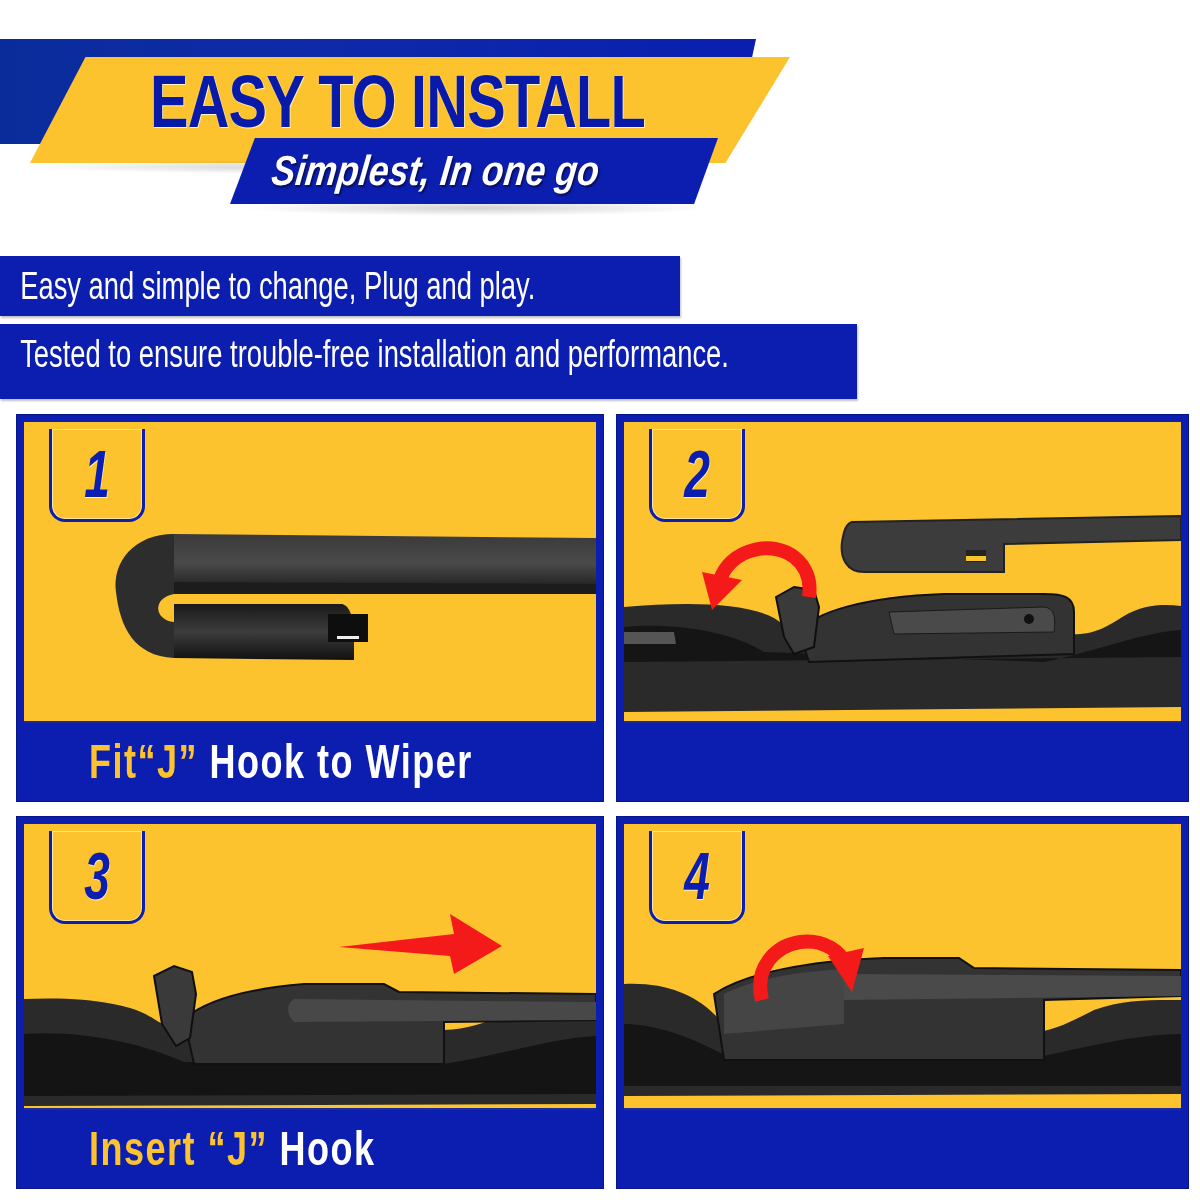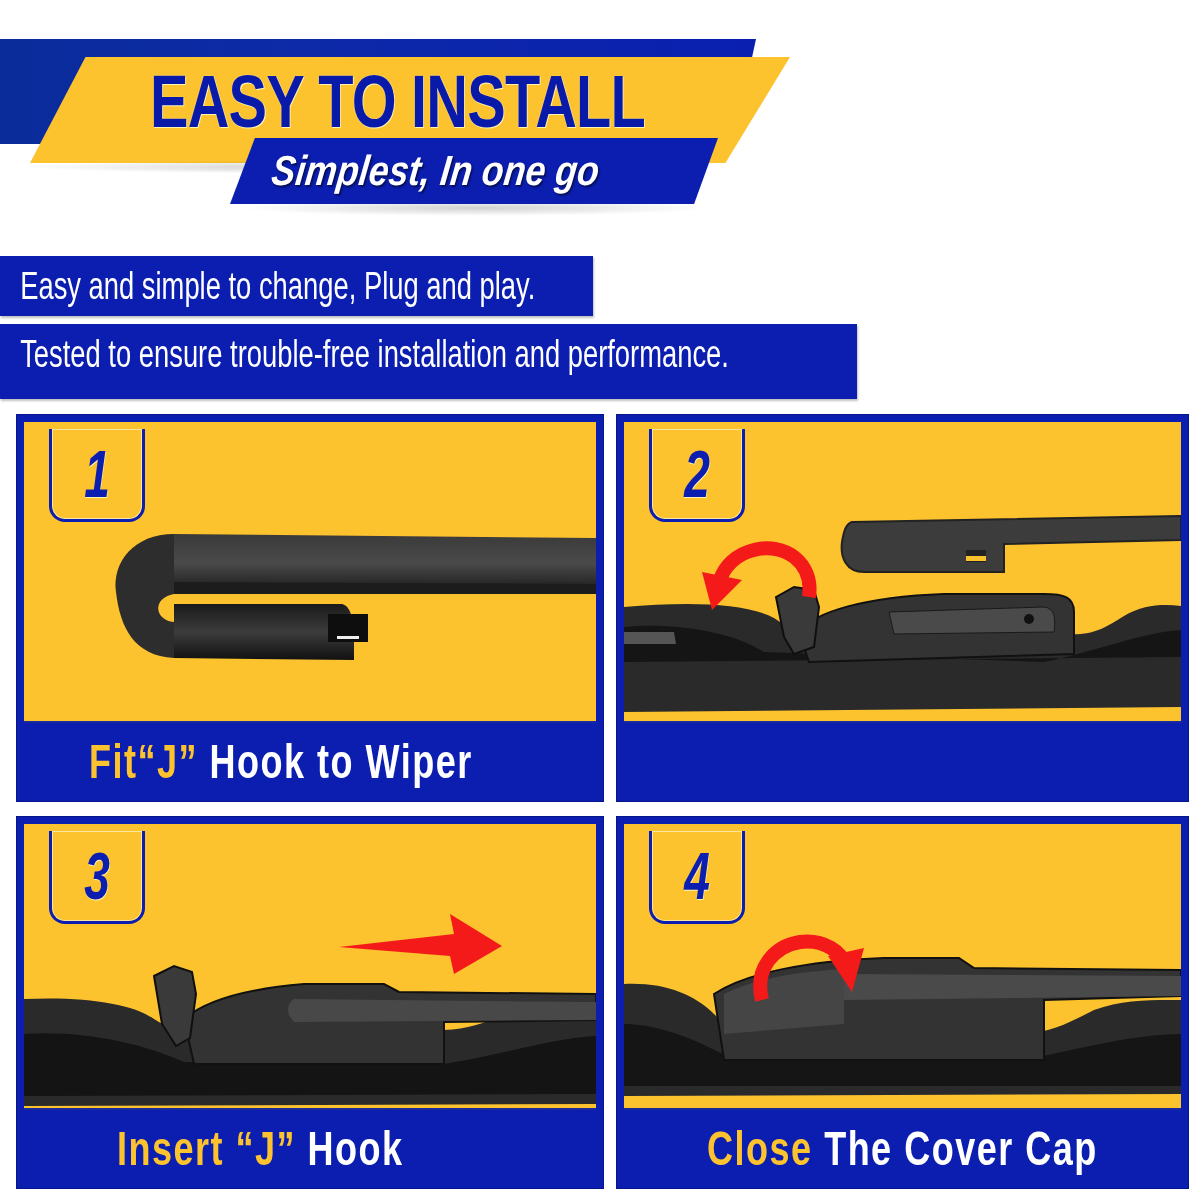--- a/index.html
+++ b/index.html
@@ -50,21 +50,21 @@
   
   .strip {
     position:absolute; left:0; background:#0b1eb0; color:#ffffff;
     box-shadow:1px 2px 2px rgba(0,0,0,.25);
   }
   .strip span {
     display:block; font-size:38px; line-height:1; white-space:nowrap;
     transform:scaleX(0.72); transform-origin:left center;
     padding-left:28px;
   }
-  .strip-1 { top:256px; width:593px; height:60px; }
+  .strip-1 { top:256px; width:680px; height:60px; }
   .strip-1 span { padding-top:11px; }
   .strip-2 { top:324px; width:857px; height:75px; }
   .strip-2 span { padding-top:11px; }
 
   
   .panel {
     position:absolute; background:#0b1eb0; border:1px solid #06158a;
   }
   .panel-1 { left:16px;  top:414px; width:586px; height:386px; }
   .panel-2 { left:616px; top:414px; width:571px; height:386px; }
@@ -90,21 +90,21 @@
   .panel .caption {
     position:absolute; left:0; right:0; bottom:10px; height:58px;
     text-align:center; font-weight:bold; font-size:48px; line-height:58px;
     letter-spacing:2px; white-space:nowrap;
   }
   .caption .inner { display:inline-block; transform:scaleX(0.75); transform-origin:center; }
   .caption .hl { color:#fdc32f; }
   .caption .wt { color:#ffffff; }
   .panel-1 .caption { text-align:left; }
   .panel-1 .caption .inner { transform-origin:left center; margin-left:72px; }
-  .panel-3 .caption { text-align:left;margin-left:28px; }
+  .panel-3 .caption { text-align:left; }
   .panel-3 .caption .inner { transform-origin:left center; margin-left:72px; }
 
   svg { position:absolute; left:0; top:0; }
 </style>
 </head>
 <body>
 
 <div>
   <div class="banner-blue"></div>
   <div class="banner-yellow"></div>
@@ -218,16 +218,13 @@
       <path d="M100 170 C130 155 170 148 220 145 L220 200 L100 210 Z" fill="#454545"></path>
       <path d="M220 150 L557 152 L557 172 L220 176 Z" fill="#4a4a4a"></path>
 
       <path d="M138 176 C130 145 150 122 176 118 C200 115 218 128 222 142" fill="none" stroke="#f51a1a" stroke-width="14"></path>
       <polygon points="204,132 240,124 228,168" fill="#f51a1a"></polygon>
     </svg>
     <div class="step-badge">
       <div class="step-num">4</div>
     </div>
   </div>
-  <div class="caption">
-    <span class="inner"><span class="hl">Close</span><span class="wt"> The Cover Cap</span></span>
-  </div>
 </div>
 
 </body></html>

